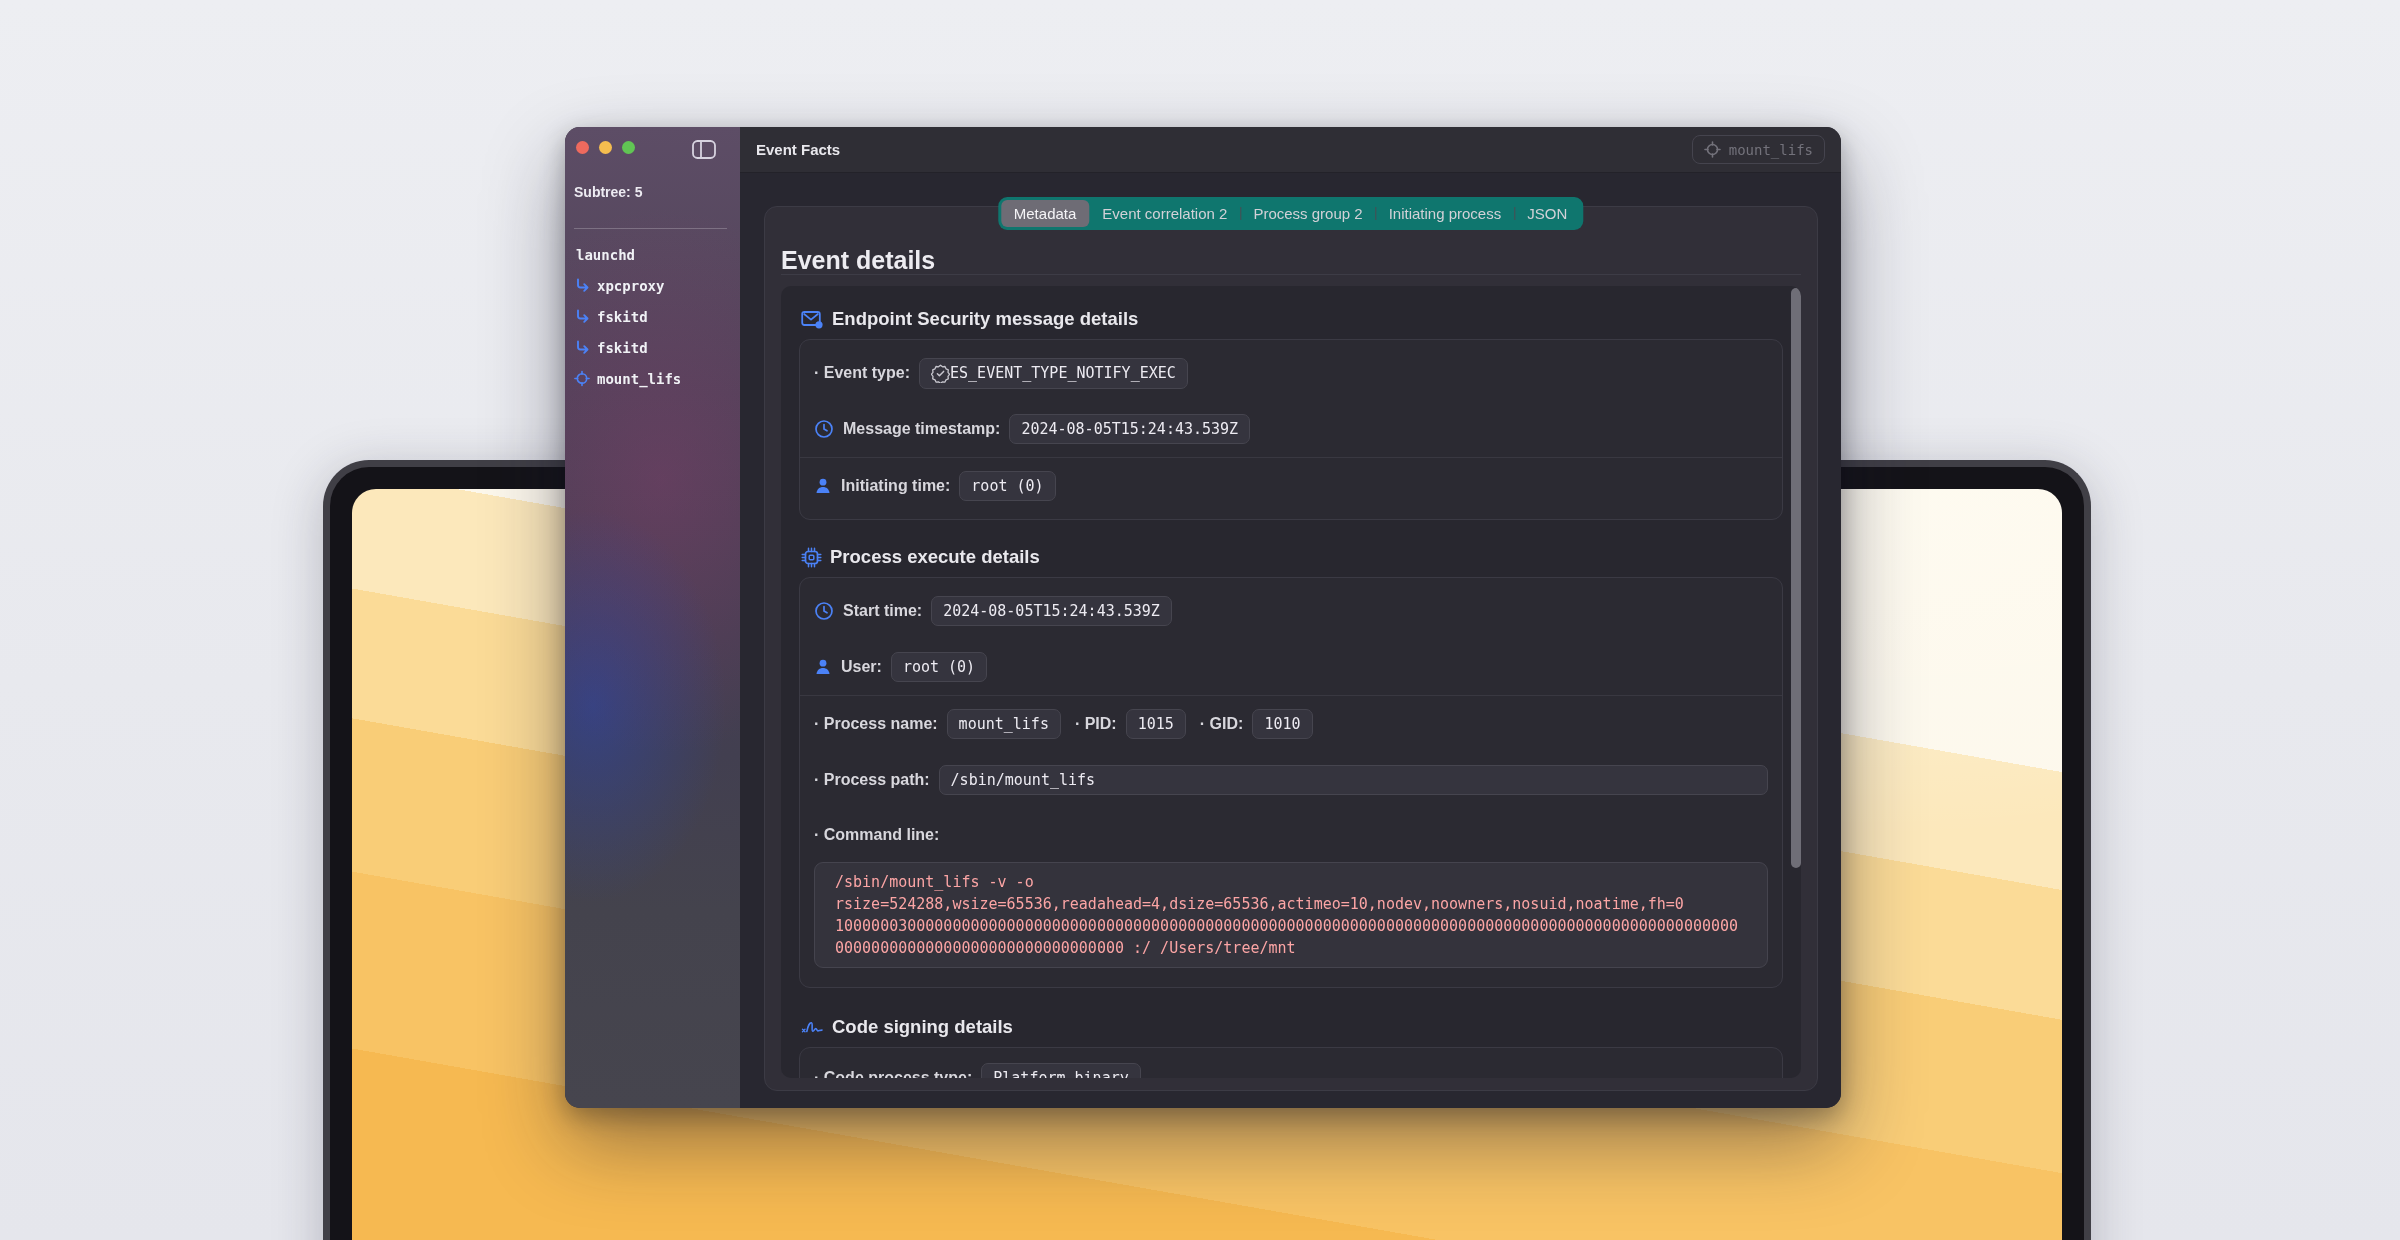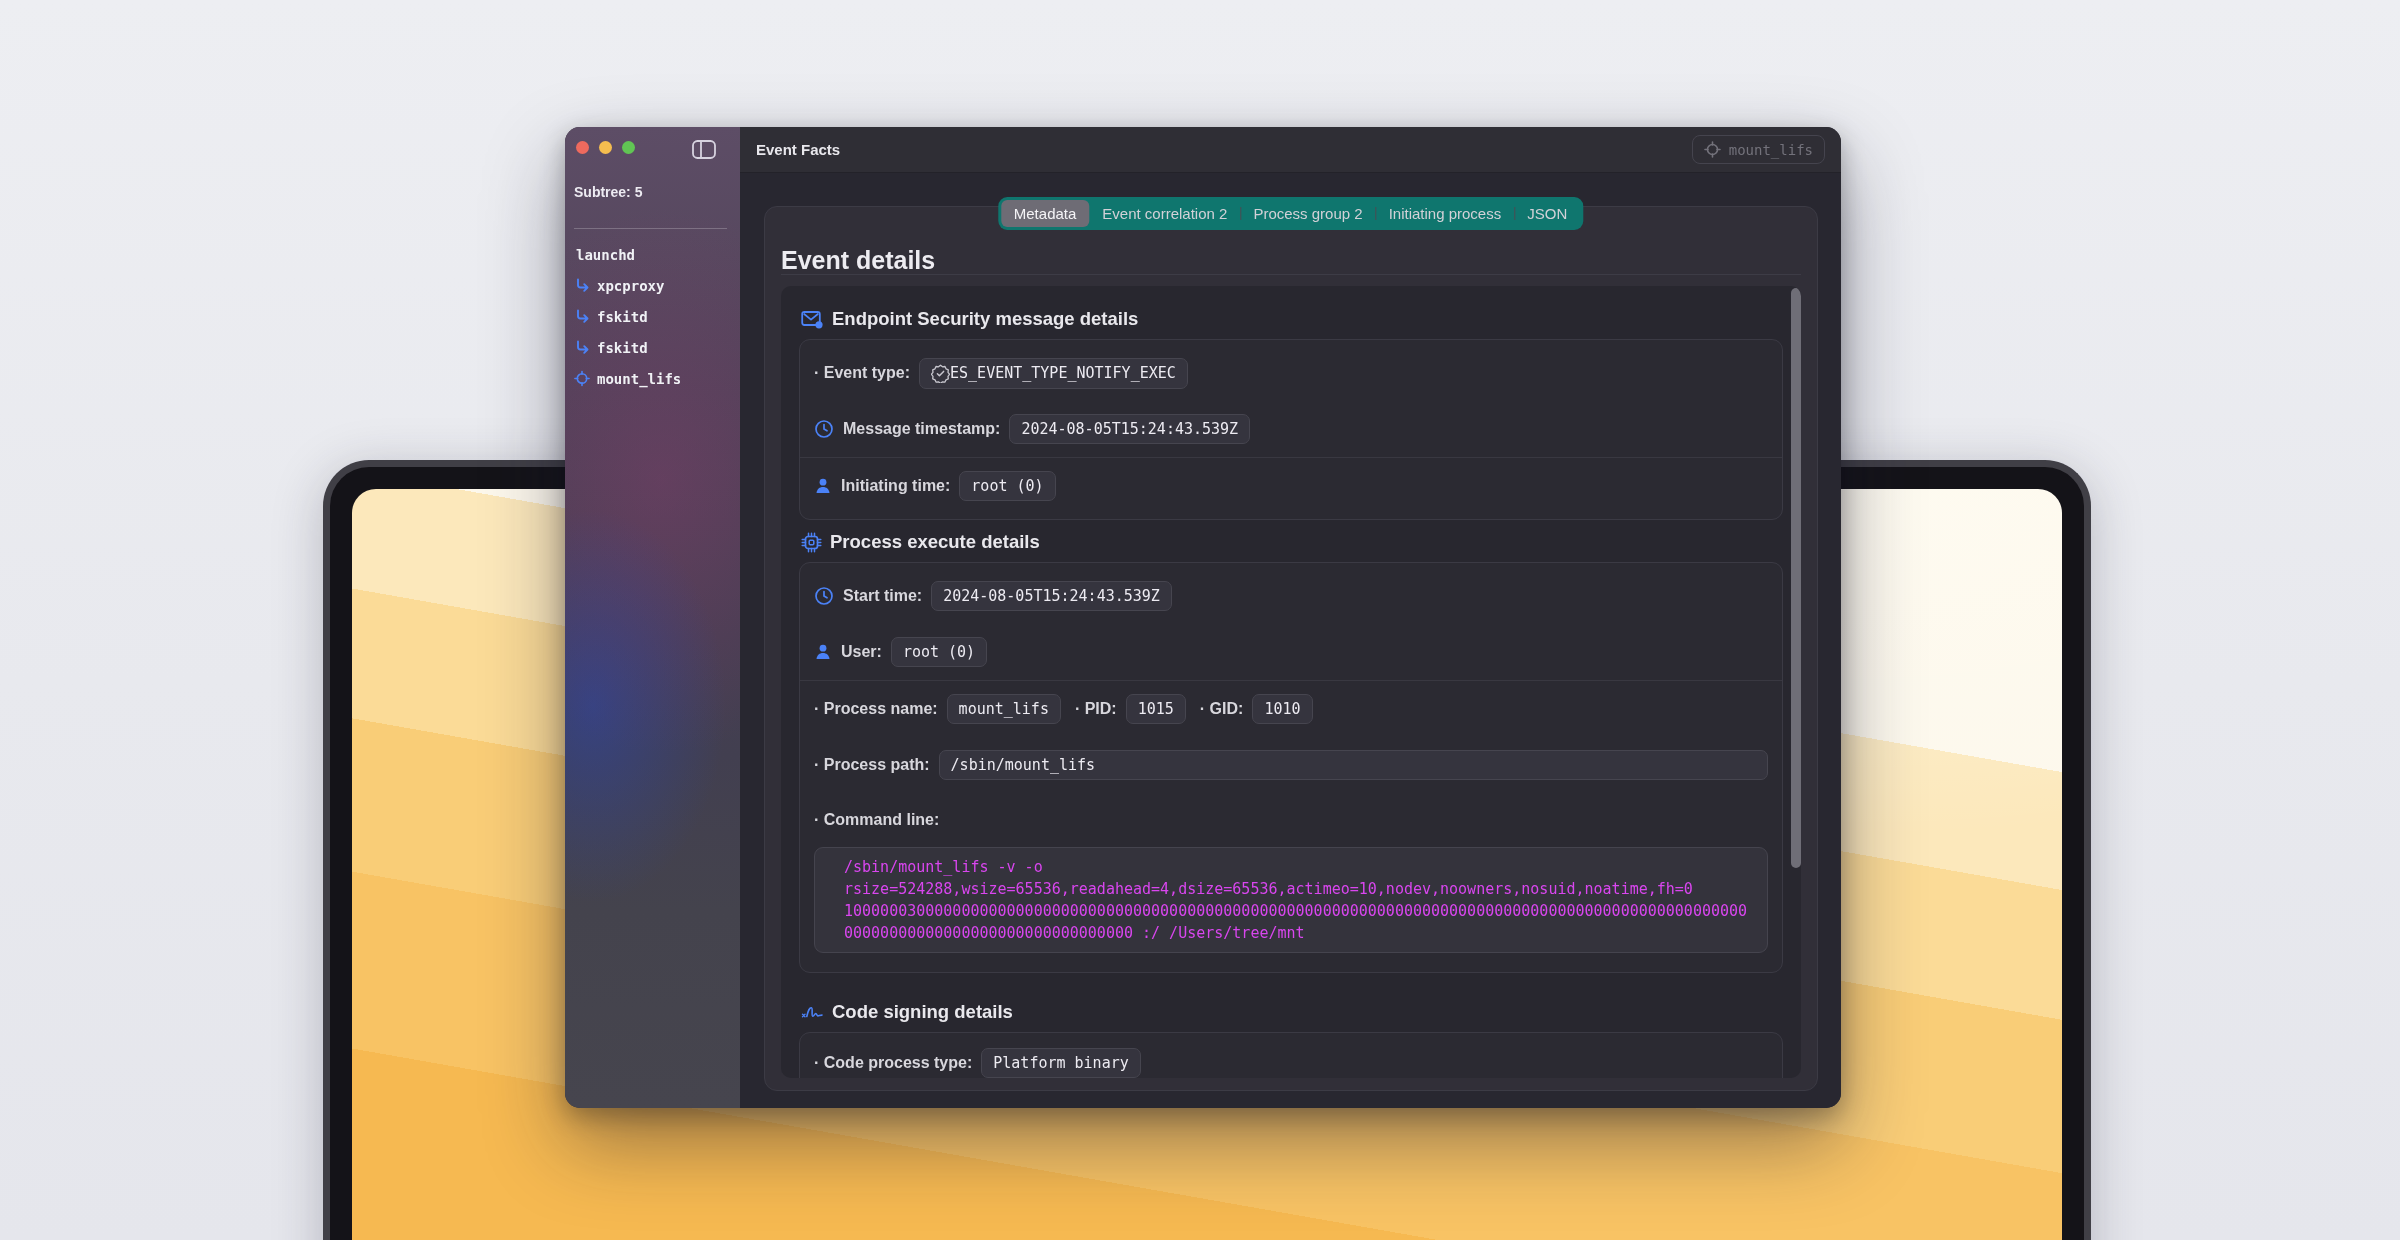--- a/index.html
+++ b/index.html
@@ -75,36 +75,36 @@
   .scrollbox{position:absolute;left:16px;right:16px;top:79px;bottom:12px;
              background:#28272f;border-radius:10px;overflow:hidden;padding:22px 18px 0 18px;}
   .scroll-thumb{position:absolute;right:0px;top:2px;width:10px;height:580px;
                 border-radius:5px;background:#6f6e77;}
 
   .section-header{display:flex;align-items:center;gap:8px;
                   font-size:18.5px;font-weight:bold;color:#e9e8ed;margin:0 0 9px 2px;}
   .section-header .sicon{color:#4b82f7;line-height:0;flex:none;}
 
   .panel{border:1px solid #3b3a44;border-radius:11px;background:#2b2a32;
-         padding:5px 0;margin-bottom:11px;}
+         padding:5px 0;margin-bottom:26px;}
   .panel.mb-lg{margin-bottom:28px;}
   .row{display:flex;align-items:center;gap:9px;padding:6px 14px;min-height:44px;}
   .row.short{min-height:38px;}
   .row-divider{height:1px;background:#393841;}
   .label{font-size:16px;font-weight:bold;color:#d8d7dd;white-space:nowrap;}
   .ricon{color:#4b82f7;line-height:0;flex:none;}
   .chip{display:inline-flex;align-items:center;gap:0;background:#35343e;border:1px solid #46454f;
         border-radius:7px;padding:5px 11px;font-family:"DejaVu Sans Mono",monospace;
         font-size:15px;color:#edebf2;white-space:nowrap;}
   .chip .cicon{color:#c7c6ce;line-height:0;}
   .chip.grow{flex:1;}
   .cmdlabel-row{min-height:34px;padding-top:8px;}
   .codeblock{margin:2px 14px 14px;border:1px solid #45444e;border-radius:9px;background:#34333c;
-             padding:8px 29px;font-family:"DejaVu Sans Mono",monospace;font-size:15px;
-             line-height:22px;color:#d946ef;overflow:hidden;}
+             padding:8px 20px;font-family:"DejaVu Sans Mono",monospace;font-size:15px;
+             line-height:22px;color:#fca5a5;overflow:hidden;}
   .codeblock div{white-space:pre;}
 </style>
 </head>
 <body>
 
 <div class="stage">
 
   <div class="laptop">
     <div class="screen"></div>
   </div>

